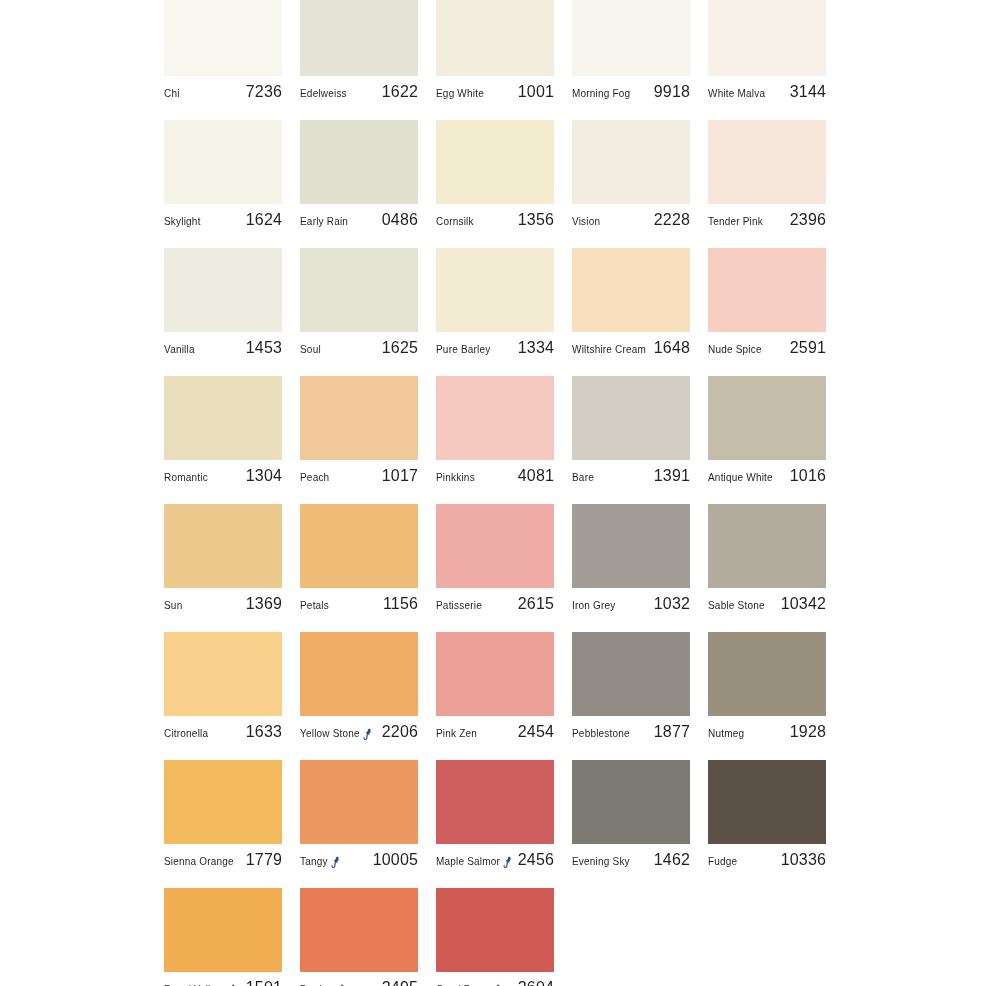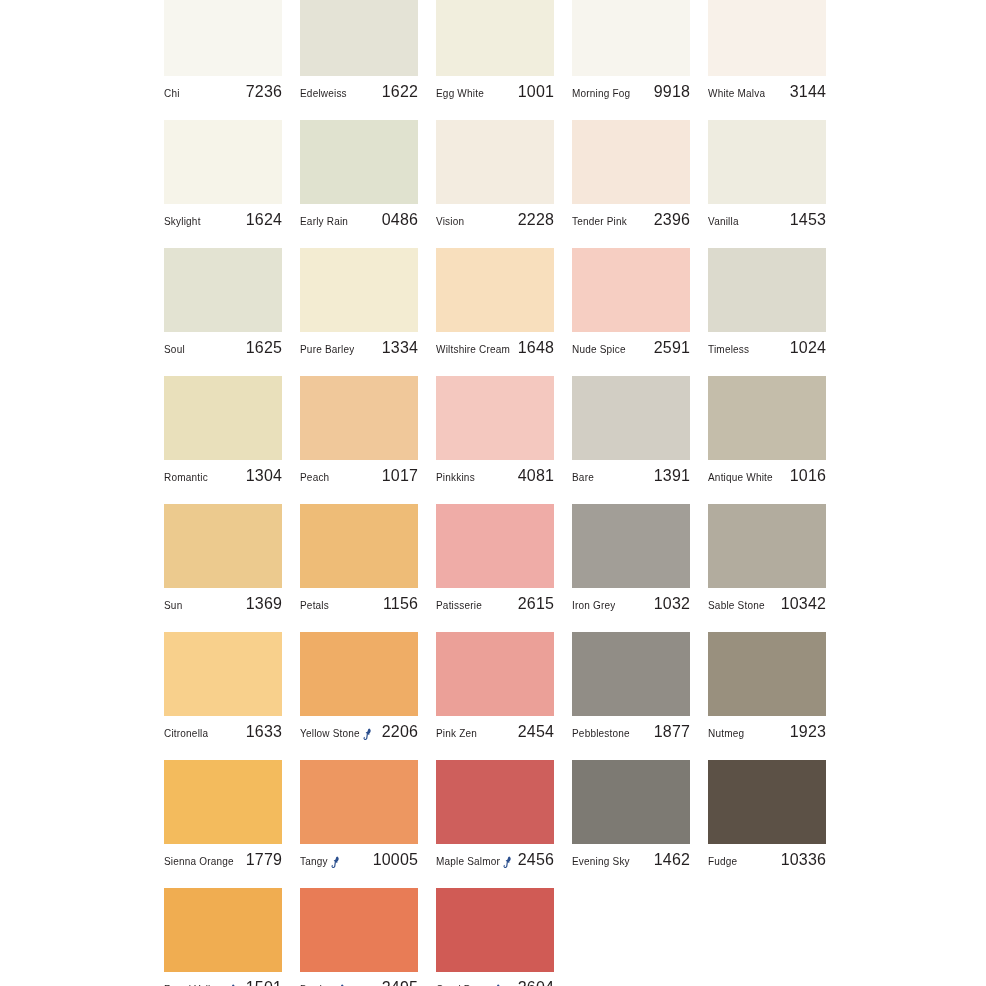--- a/index.html
+++ b/index.html
@@ -159,20 +159,29 @@
       <div class="swatch-cell">
         <div class="swatch-chip" style="background: rgb(224, 226, 207);"></div>
         <div class="swatch-caption">
           <div class="swatch-name-wrap">
             <span class="swatch-name">Early Rain</span>
           </div>
           <span class="swatch-code">0486</span>
         </div>
       </div>
       <div class="swatch-cell">
+        <div class="swatch-chip" style="background: rgb(243, 236, 206);"></div>
+        <div class="swatch-caption">
+          <div class="swatch-name-wrap">
+            <span class="swatch-name">Cornsilk</span>
+          </div>
+          <span class="swatch-code">1356</span>
+        </div>
+      </div>
+      <div class="swatch-cell">
         <div class="swatch-chip" style="background: rgb(243, 236, 224);"></div>
         <div class="swatch-caption">
           <div class="swatch-name-wrap">
             <span class="swatch-name">Vision</span>
           </div>
           <span class="swatch-code">2228</span>
         </div>
       </div>
       <div class="swatch-cell">
         <div class="swatch-chip" style="background: rgb(246, 231, 218);"></div>
@@ -222,29 +231,20 @@
       <div class="swatch-cell">
         <div class="swatch-chip" style="background: rgb(246, 206, 194);"></div>
         <div class="swatch-caption">
           <div class="swatch-name-wrap">
             <span class="swatch-name">Nude Spice</span>
           </div>
           <span class="swatch-code">2591</span>
         </div>
       </div>
       <div class="swatch-cell">
-        <div class="swatch-chip" style="background: rgb(220, 218, 205);"></div>
-        <div class="swatch-caption">
-          <div class="swatch-name-wrap">
-            <span class="swatch-name">Timeless</span>
-          </div>
-          <span class="swatch-code">1024</span>
-        </div>
-      </div>
-      <div class="swatch-cell">
         <div class="swatch-chip" style="background: rgb(233, 224, 187);"></div>
         <div class="swatch-caption">
           <div class="swatch-name-wrap">
             <span class="swatch-name">Romantic</span>
           </div>
           <span class="swatch-code">1304</span>
         </div>
       </div>
       <div class="swatch-cell">
         <div class="swatch-chip" style="background: rgb(240, 200, 154);"></div>
@@ -367,21 +367,21 @@
           </div>
           <span class="swatch-code">1877</span>
         </div>
       </div>
       <div class="swatch-cell">
         <div class="swatch-chip" style="background: rgb(153, 144, 126);"></div>
         <div class="swatch-caption">
           <div class="swatch-name-wrap">
             <span class="swatch-name">Nutmeg</span>
           </div>
-          <span class="swatch-code">1923</span>
+          <span class="swatch-code">1928</span>
         </div>
       </div>
       <div class="swatch-cell">
         <div class="swatch-chip" style="background: rgb(243, 187, 93);"></div>
         <div class="swatch-caption">
           <div class="swatch-name-wrap">
             <span class="swatch-name">Sienna Orange</span>
           </div>
           <span class="swatch-code">1779</span>
         </div>

